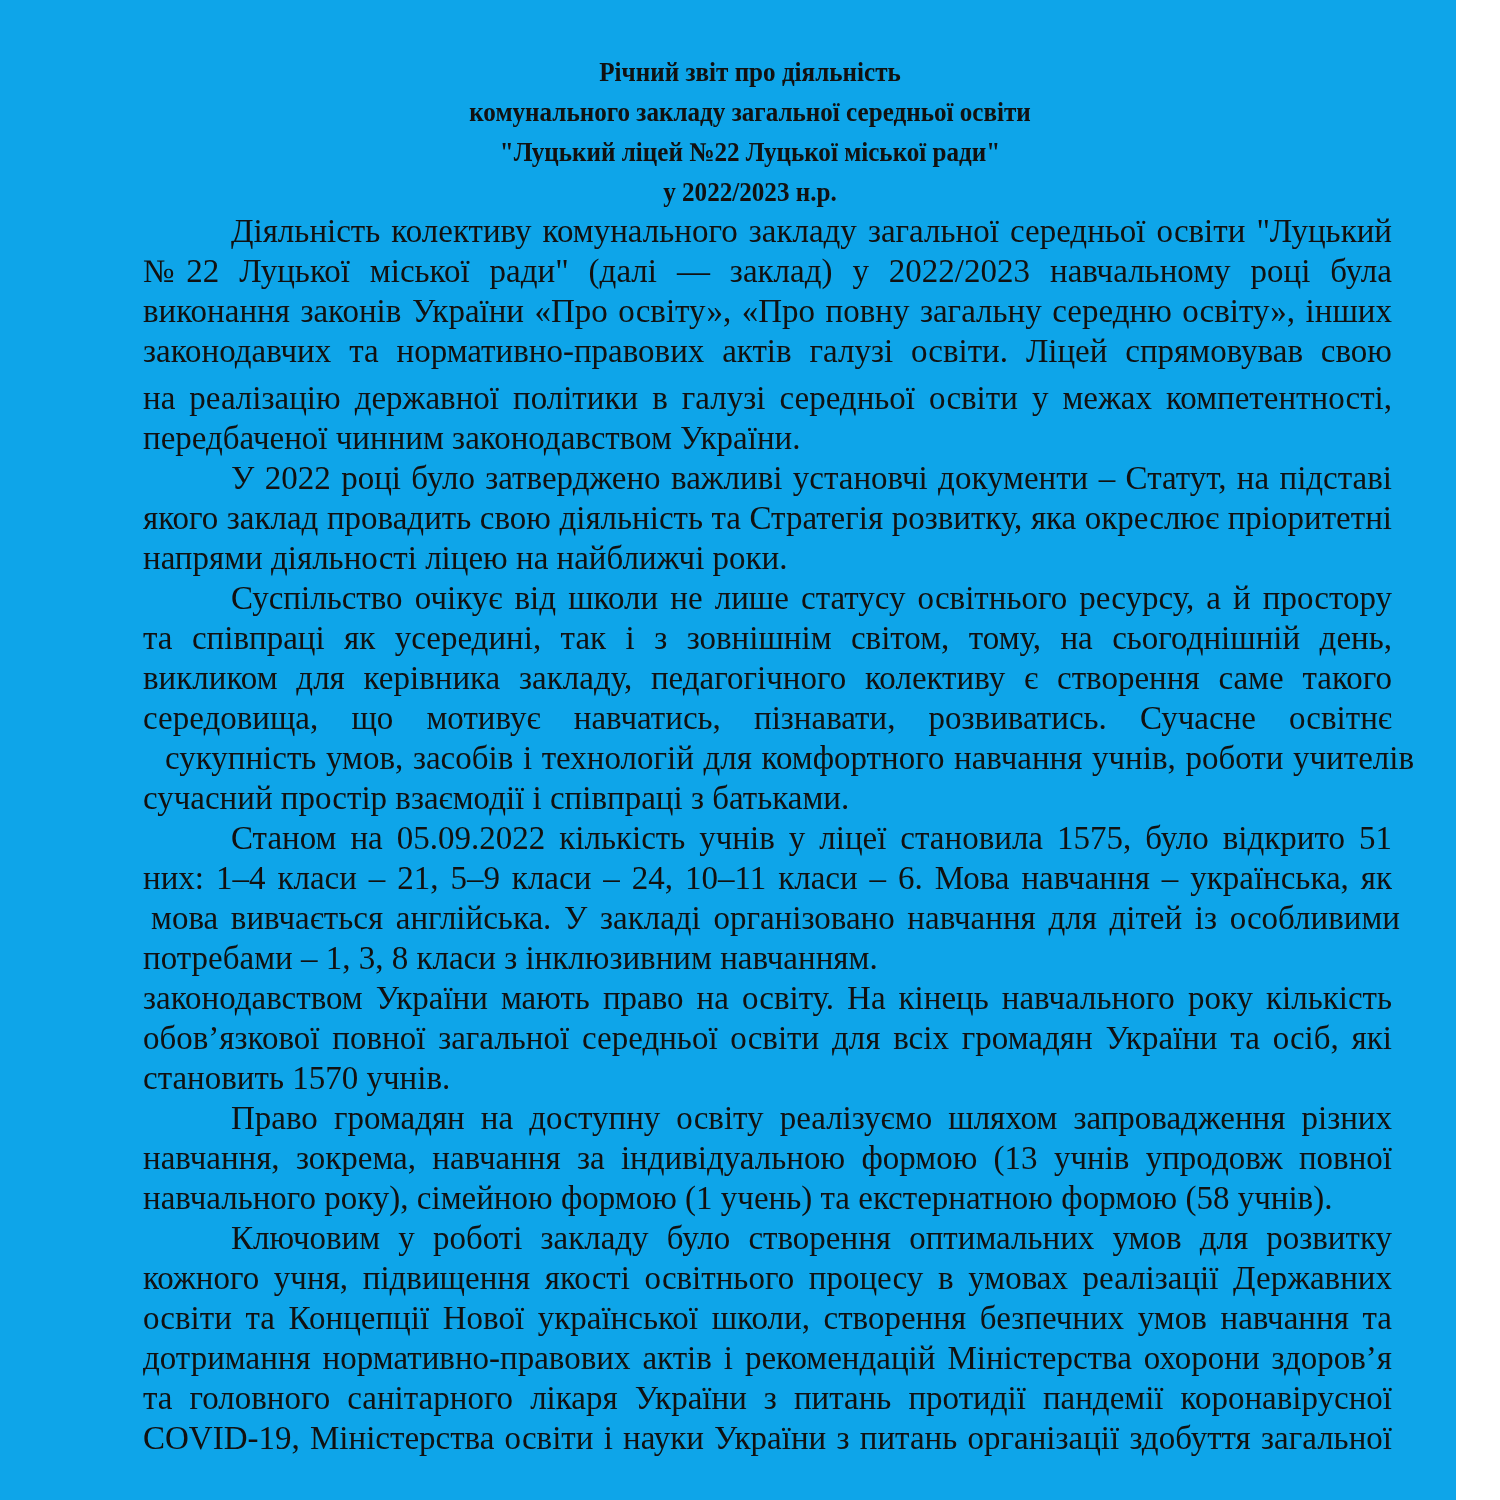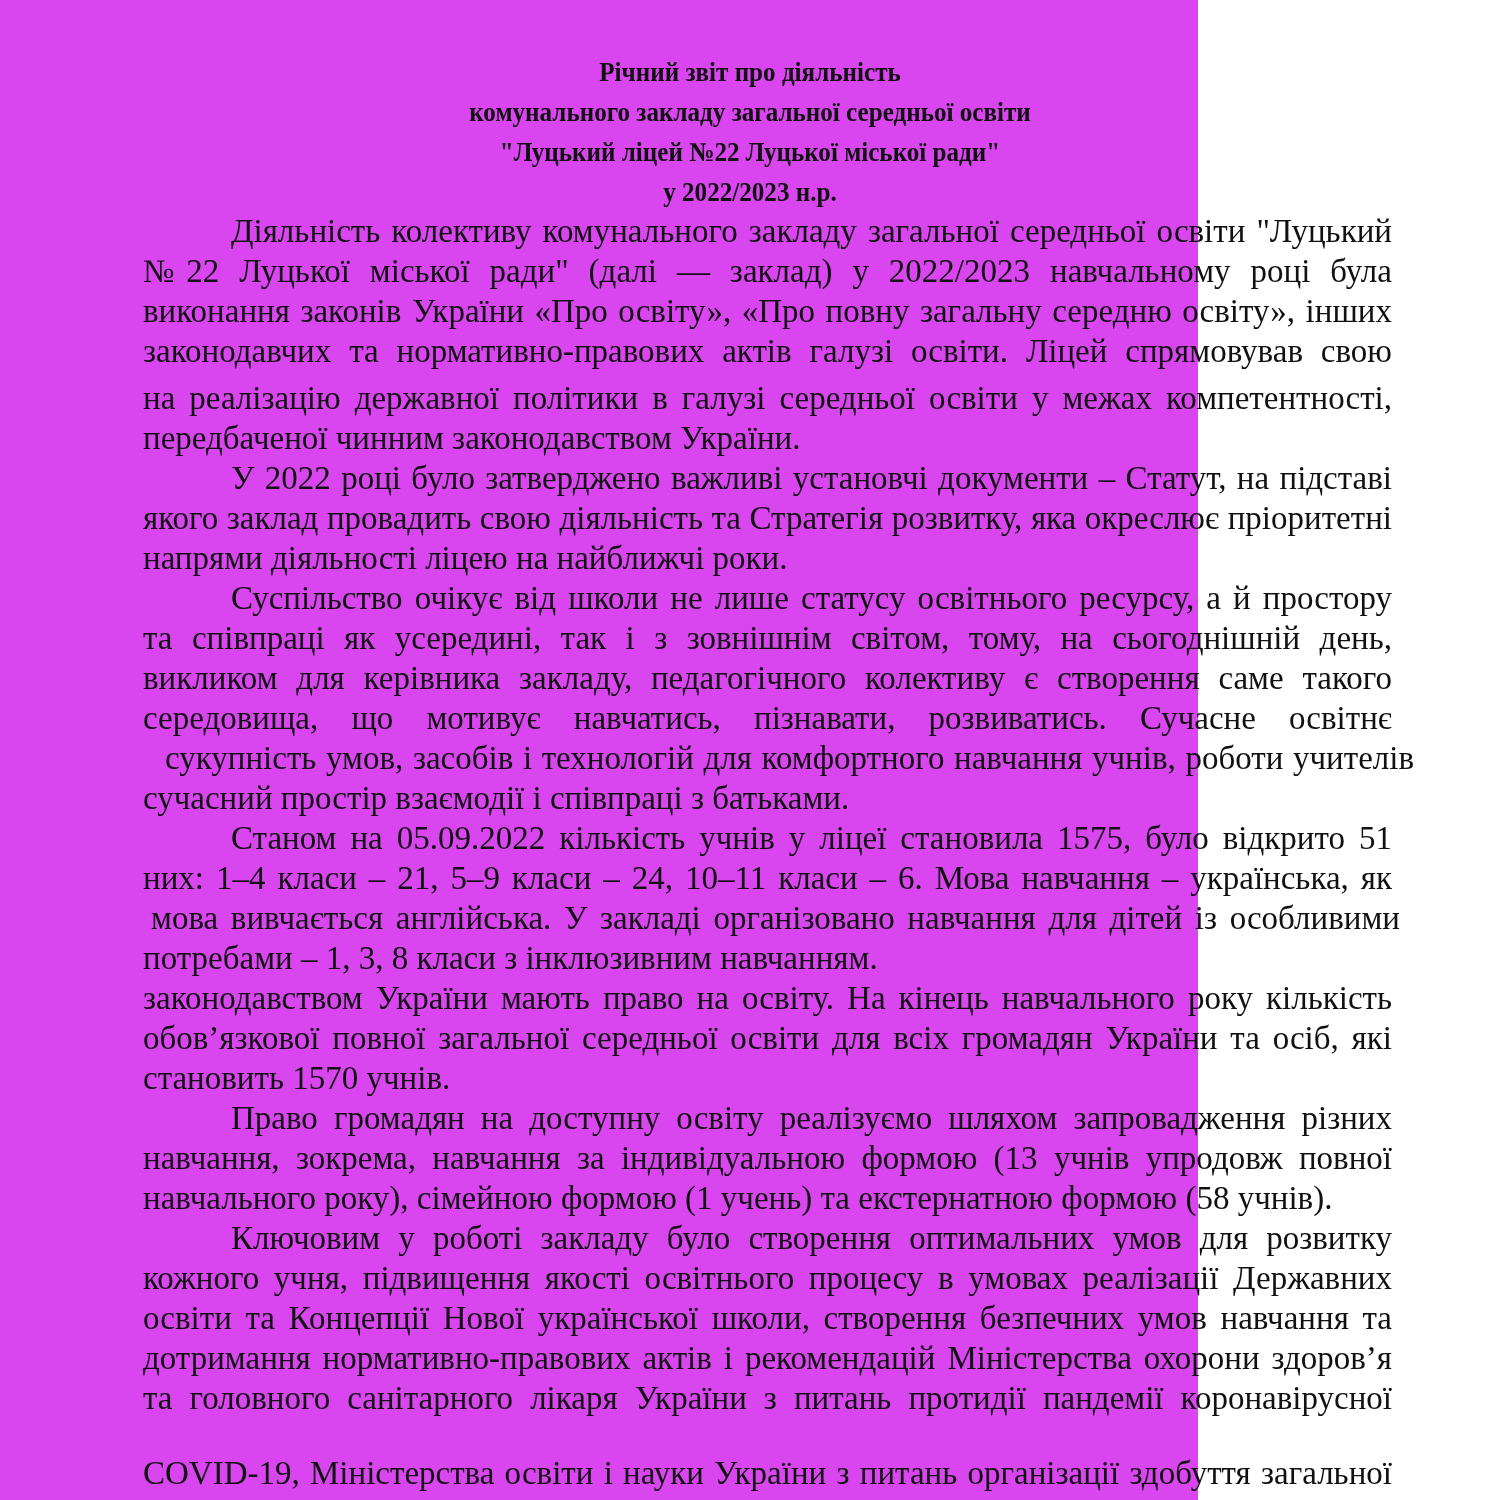--- a/index.html
+++ b/index.html
@@ -1,19 +1,19 @@
 <!DOCTYPE html>
 <html><head>
 <meta charset="utf-8">
 <style>
   html, body { margin: 0; padding: 0; background: #ffffff; }
   body { width: 1500px; height: 1500px; overflow: hidden; position: relative; }
   .page {
-    position: absolute; left: 0; top: 0; width: 1198px; height: 1500px;
-    background: #d946ef; color: #111111;
+    position: absolute; left: 0; top: 0; width: 1456px; height: 1500px;
+    background: #0ea5e9; color: #111111;
     font-family: "Liberation Serif", "DejaVu Serif", serif;
   }
   .title {
     position: absolute; left: 0; width: 1500px; text-align: center;
     font-weight: bold; font-size: 27px; line-height: 40px; top: 52px;
     transform: scaleX(0.93); transform-origin: center;
   }
   .title div { height: 40px; }
   .body { position: absolute; left: 143px; top: 211px; width: 1249px; }
   .line {
@@ -66,15 +66,15 @@
 
     <div class="line first" style="white-space: normal; overflow: hidden;">Право громадян на доступну освіту реалізуємо шляхом запровадження різних форм</div>
     <div class="line" style="white-space: normal; overflow: hidden;">навчання, зокрема, навчання за індивідуальною формою (13 учнів упродовж повної тривалості</div>
     <div class="line last" style="white-space: normal; overflow: hidden;">навчального року), сімейною формою (1 учень) та екстернатною формою (58 учнів).</div>
 
     <div class="line first" style="white-space: normal; overflow: hidden;">Ключовим у роботі закладу було створення оптимальних умов для розвитку особистості</div>
     <div class="line" style="white-space: normal; overflow: hidden;">кожного учня, підвищення якості освітнього процесу в умовах реалізації Державних стандартів</div>
     <div class="line" style="white-space: normal; overflow: hidden;">освіти та Концепції Нової української школи, створення безпечних умов навчання та праці,</div>
     <div class="line" style="white-space: normal; overflow: hidden;">дотримання нормативно-правових актів і рекомендацій Міністерства охорони здоров’я України</div>
     <div class="line" style="white-space: normal; overflow: hidden;">та головного санітарного лікаря України з питань протидії пандемії коронавірусної хвороби</div>
-    <div class="line" style="white-space: normal; overflow: hidden; margin-top: 35px;">COVID-19, Міністерства освіти і науки України з питань організації здобуття загальної</div>
+    <div class="line" style="white-space: normal; overflow: hidden;">COVID-19, Міністерства освіти і науки України з питань організації здобуття загальної</div>
   </div>
 </div>
 
 </body></html>

